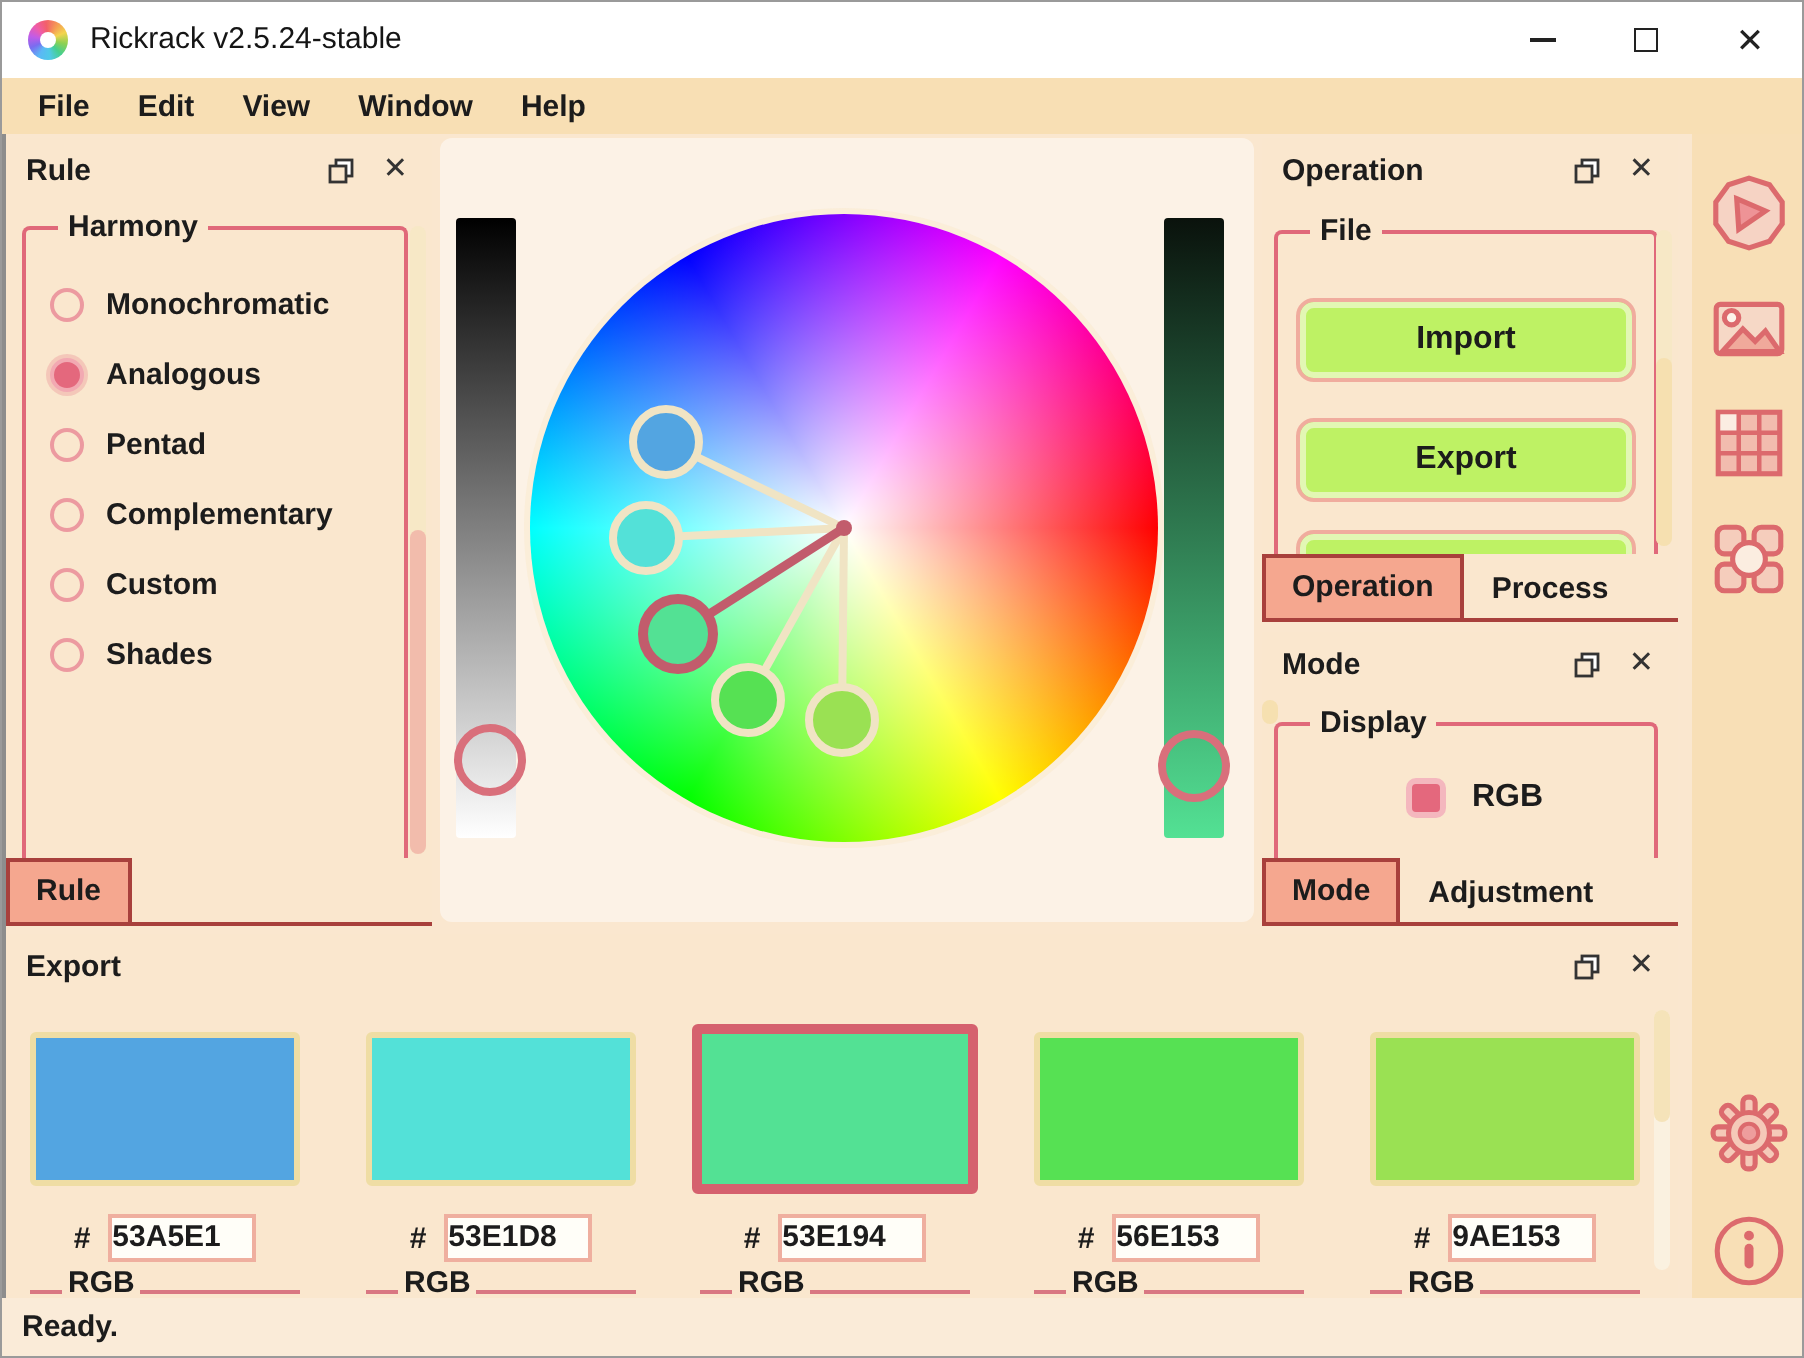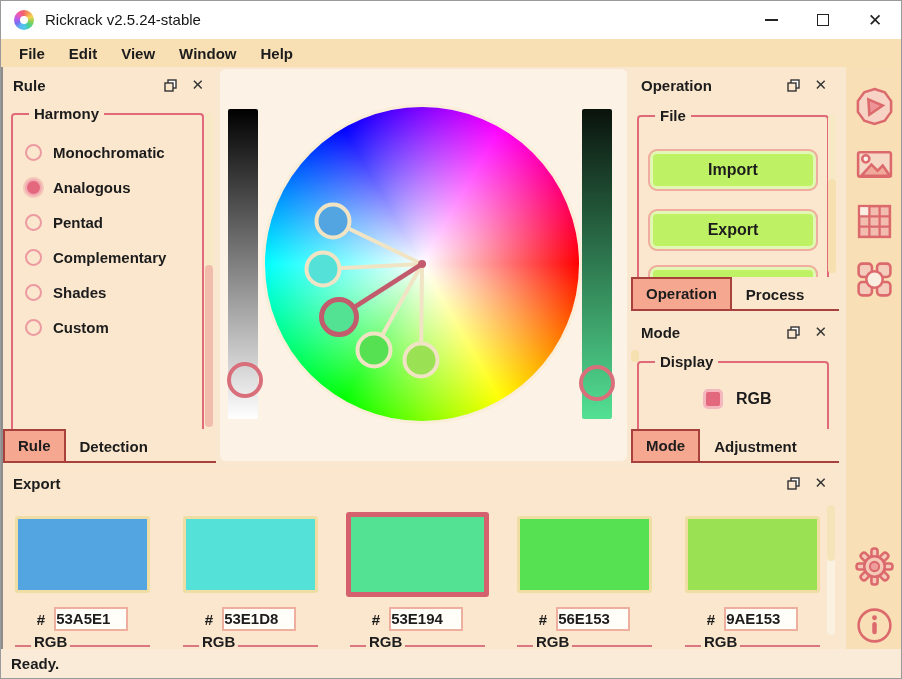--- a/index.html
+++ b/index.html
@@ -138,33 +138,32 @@
       <div class="radio-row">
           <span class="radio"></span>
           <span class="radio-label">Pentad</span>
         </div>
       <div class="radio-row">
           <span class="radio"></span>
           <span class="radio-label">Complementary</span>
         </div>
       <div class="radio-row">
           <span class="radio"></span>
+          <span class="radio-label">Custom</span>
+        </div>
+      <div class="radio-row">
+          <span class="radio"></span>
           <span class="radio-label">Shades</span>
-        </div>
-      <div class="radio-row">
-          <span class="radio"></span>
-          <span class="radio-label">Custom</span>
         </div>
     </div>
     <div class="vtrack" style="right:3px; top:44px; height:314px;">
       <div class="vthumb" style="top:152px; height:162px; background:#F2BCAC;"></div>
     </div>
     <div class="tabbar">
       <div class="tab active">Rule</div>
-      <div class="tab">Detection</div>
     </div>
   </div>
 
   <div class="center-view">
     <div class="gray-bar"></div>
     <div class="green-bar"></div>
     <div class="wheel"></div>
     <svg class="picker-svg" width="407" height="392" viewBox="0 0 407 392">
       <g stroke="#F0E4C4" stroke-width="4">
         <line x1="202" y1="195" x2="113" y2="152"></line>

